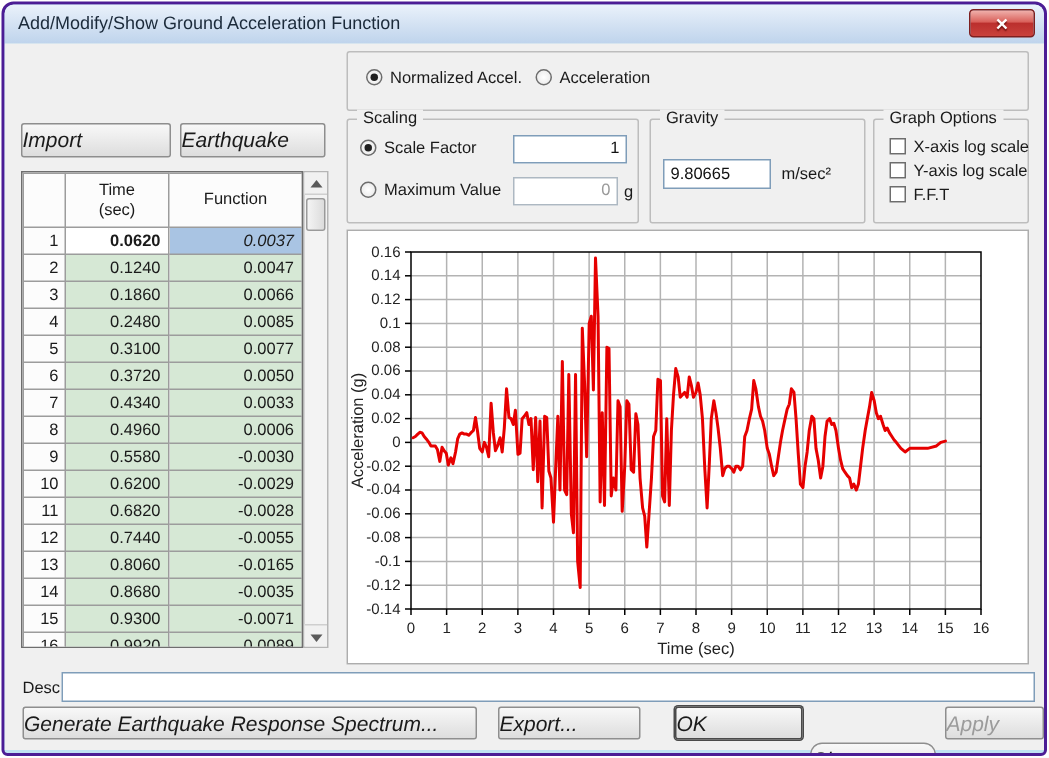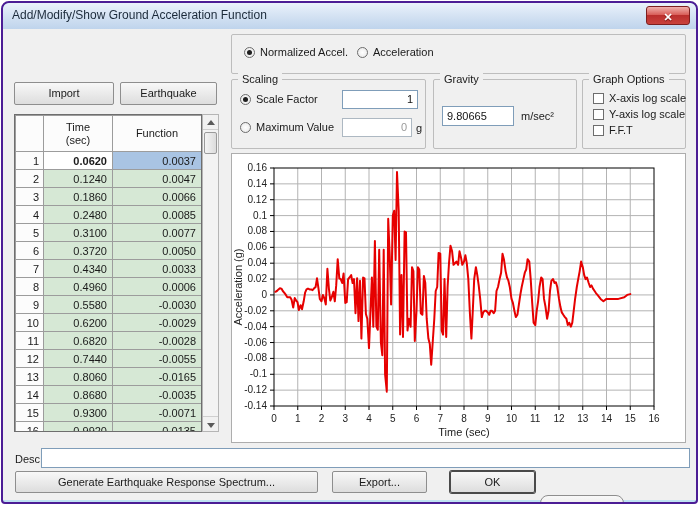--- a/index.html
+++ b/index.html
@@ -15,39 +15,39 @@
   .client { position:absolute; left:0; top:26px; width:693px; height:471px; background:#f0f0f0; font-size:11px; color:#1a1a1a; }
 
   .groupbox { position:absolute; border:1px solid #bdbdbd; border-radius:2px; }
   .gb-label { position:absolute; top:-7px; left:6px; background:#f0f0f0; padding:0 4px; font-size:11px; white-space:nowrap; }
 
   .tb { position:absolute; border:1px solid #7f9db9; background:#fff; font-size:11px; color:#111; padding:1px 4px; overflow:hidden; white-space:nowrap; }
   .tb.right { text-align:right; }
   .tb.disabled { color:#9a9a9a; border-color:#adb8c2; }
 
   .btn { position:absolute; background:linear-gradient(#f8f8f8,#ececec 45%,#dddddd); border:1px solid #8e8e8e; border-radius:2px;
-         font-size:11px; text-align:center; color:#1a1a1a; cursor:default; }
+         font-size:14px; color:#1a1a1a; cursor:default;font-style:italic; }
   .btn.default { border:1px solid #4a4a4a; box-shadow:0 0 0 1px #4a4a4a; }
   .btn.disabled { color:#9b9b9b; }
 
   .radio { display:inline-block; width:11px; height:11px; border:1px solid #6d6d6d; border-radius:50%;
            background:radial-gradient(#ffffff,#e6e6e6); vertical-align:-2px; margin-right:5px; position:relative; }
   .radio.on::after { content:""; position:absolute; left:2px; top:2px; width:5px; height:5px; border-radius:50%; background:#1f1f1f; }
   .cb { display:inline-block; width:11px; height:11px; border:1px solid #6d6d6d; background:#fff; vertical-align:-2px; margin-right:5px; }
 
   
   .grid-wrap { position:absolute; left:11px; top:85px; width:188px; height:318px; overflow:hidden; border:1px solid #6e6e6e; background:#fff; }
   table.grid { border-collapse:collapse; table-layout:fixed; width:186px; }
   .grid td, .grid th { border:1px solid #9c9c9c; font-size:11px; font-weight:normal; overflow:hidden; white-space:pre-line; }
   .grid th { background:#fcfcfc; text-align:center; height:36px; line-height:13px; }
   .grid td { height:18px; text-align:right; padding-right:5px; }
   .grid td.rownum { background:#fcfcfc; padding-right:4px; }
   .grid td.green { background:#d6e8d5; }
   .grid td.white { background:#ffffff;font-weight:bold; }
-  .grid td.sel { background:#a9c4e3; }
+  .grid td.sel { background:#a9c4e3;font-style:italic; }
 
   
   .vscroll { position:absolute; left:199px; top:85px; width:17px; height:318px; border:1px solid #b5b5b5; background:#f3f3f3; }
   .sb-btn { position:absolute; left:0; width:15px; height:15px; background:#f1f1f1; text-align:center; }
   .sb-up { top:0; border-bottom:1px solid #cfcfcf; }
   .sb-dn { bottom:0; border-top:1px solid #cfcfcf; }
   .tri-up { display:inline-block; margin-top:5px; width:0; height:0; border-left:4px solid transparent; border-right:4px solid transparent; border-bottom:5px solid #5a5a5a; }
   .tri-dn { display:inline-block; margin-top:6px; width:0; height:0; border-left:4px solid transparent; border-right:4px solid transparent; border-top:5px solid #5a5a5a; }
   .sb-thumb { position:absolute; left:1px; top:17px; width:13px; height:22px; background:linear-gradient(90deg,#f4f4f4,#dcdcdc); border:1px solid #9a9a9a; border-radius:2px; }
 
@@ -159,21 +159,21 @@
               <td class="green">-0.0035</td>
             </tr>
             <tr>
               <td class="rownum">15</td>
               <td class="green">0.9300</td>
               <td class="green">-0.0071</td>
             </tr>
             <tr>
               <td class="rownum">16</td>
               <td class="green">0.9920</td>
-              <td class="green">0.0135</td>
+              <td class="green">0.0089</td>
             </tr>
           </tbody>
       </table>
     </div>
 
     <div class="vscroll">
       <div class="sb-btn sb-up"><span class="tri-up"></span></div>
       <div class="sb-thumb"></div>
       <div class="sb-btn sb-dn"><span class="tri-dn"></span></div>
     </div>
@@ -323,14 +323,15 @@
         </svg>
     </div>
 
     <span style="position:absolute; left:12px; top:424px;">Desc</span>
     <div class="tb" style="left:38px; top:419px; width:649px; height:20px; line-height:16px;"></div>
 
     <div class="btn" style="left:12px; top:442px; width:303px; height:22px; line-height:20px;">Generate Earthquake Response Spectrum...</div>
     <div class="btn" style="left:329px; top:442px; width:95px; height:22px; line-height:20px;">Export...</div>
     <div class="btn default" style="left:447px; top:442px; width:85px; height:22px; line-height:20px;">OK</div>
     <div class="btn" style="left:537px; top:466px; width:84px; height:22px; line-height:20px;border-radius:8px;">Close</div>
+    <div class="btn disabled" id="apply-btn" style="left:627px; top:442px; width:66px; height:22px; line-height:20px;">Apply</div>
   </div>
 </div>
 
 </body></html>

